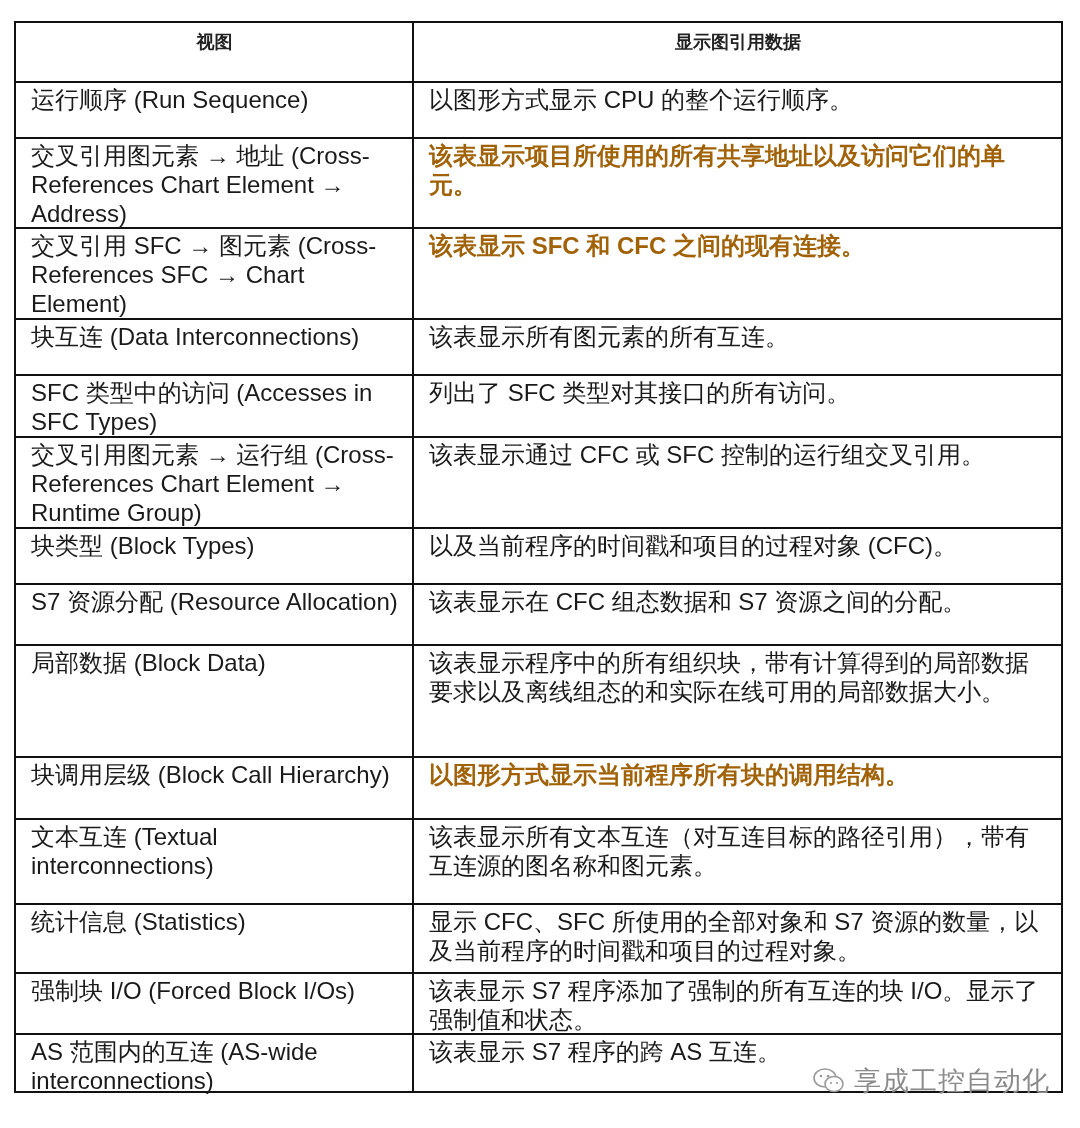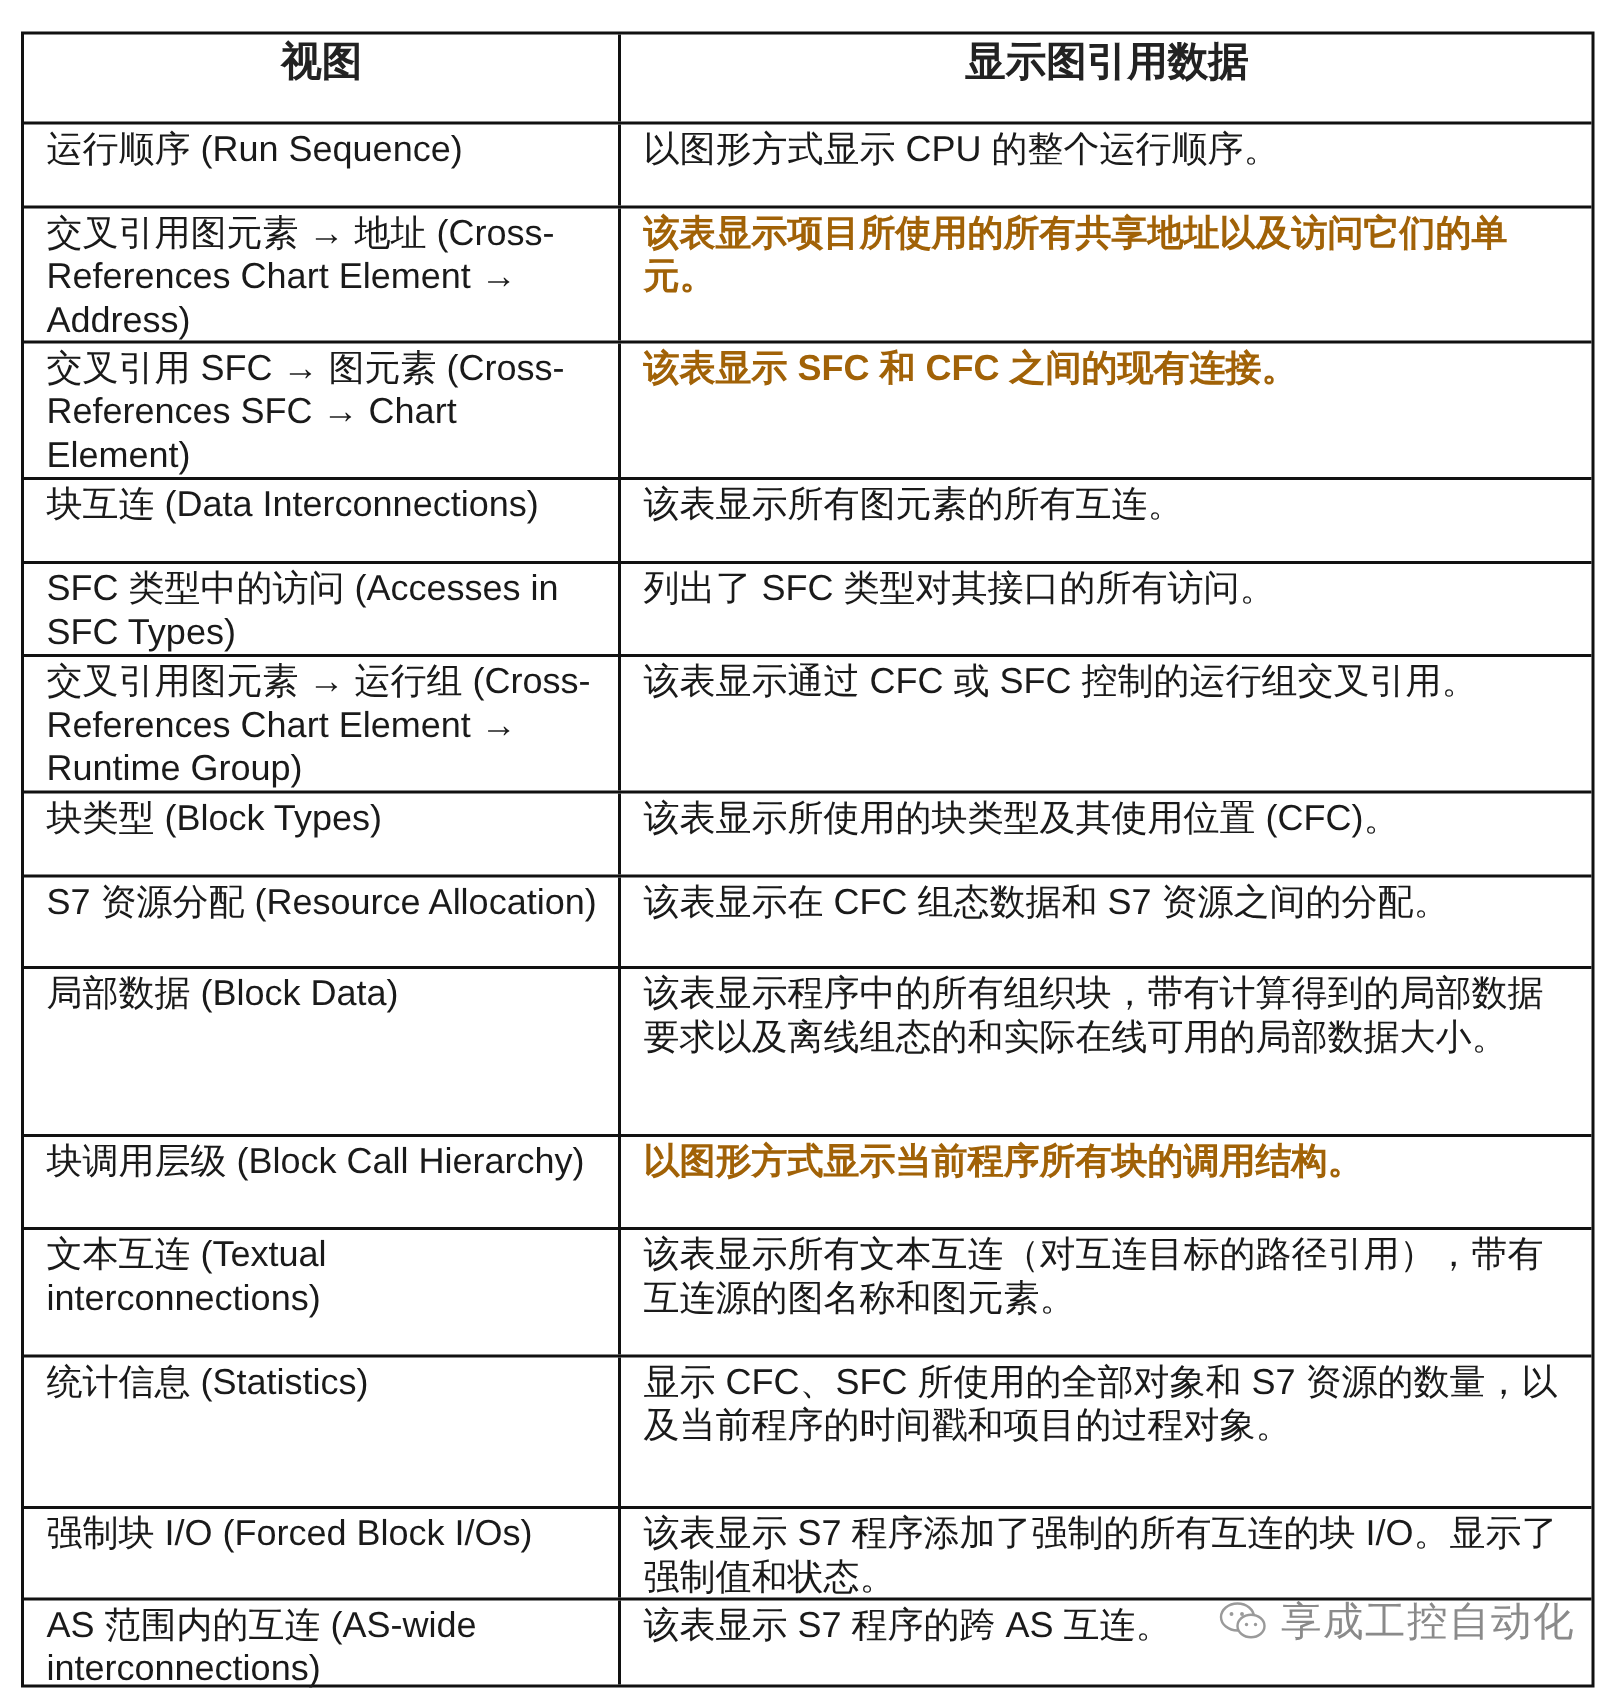--- a/index.html
+++ b/index.html
@@ -6,21 +6,21 @@
     body { width: 1080px; height: 1128px; position: relative; overflow: hidden;
            font-family: "Liberation Sans", "DejaVu Sans", sans-serif; color: #1a1a1a; }
     .table { position: absolute; left: 14px; top: 21px; width: 1049px;
              border: 2px solid #111; box-sizing: border-box; }
     .row { display: flex; border-top: 2px solid #111; box-sizing: border-box; }
     .row:first-child { border-top: none; }
     .cell { box-sizing: border-box; padding: 2px 14px 0 15px; font-size: 24px; line-height: 29px; }
     .c1 { width: 398px; border-right: 2px solid #111; }
     .c2 { flex: 1; padding-left: 15px; }
     .hdr .cell { text-align: center; font-family: "DejaVu Serif", "Liberation Serif", serif;
-                 font-weight: bold; font-size: 27px; padding-top: 4px; color: #222; }
+                 font-weight: bold; font-size: 18px; padding-top: 4px; color: #222; }
     .bold-desc { font-weight: 600; color: #a16207; }
     .watermark { position: absolute; left: 812px; top: 1063px; display: flex; align-items: center;
                  color: #8a8a8a; font-size: 27px; letter-spacing: 1px; }
     .watermark svg { margin-right: 8px; }
   </style>
 </head>
 <body>
 
 <div class="table">
   <div class="row hdr" style="height:58px">
@@ -46,39 +46,39 @@
   <div class="row" style="height:62px">
     <div class="cell c1">SFC 类型中的访问 (Accesses in SFC Types)</div>
     <div class="cell c2">列出了 SFC 类型对其接口的所有访问。</div>
   </div>
   <div class="row" style="height:91px">
     <div class="cell c1">交叉引用图元素 → 运行组 (Cross-References Chart Element → Runtime Group)</div>
     <div class="cell c2">该表显示通过 CFC 或 SFC 控制的运行组交叉引用。</div>
   </div>
   <div class="row" style="height:56px">
     <div class="cell c1">块类型 (Block Types)</div>
-    <div class="cell c2">该表显示所使用的块类型及其使用位置 (CFC)。</div>
+    <div class="cell c2">以及当前程序的时间戳和项目的过程对象 (CFC)。</div>
   </div>
   <div class="row" style="height:61px">
     <div class="cell c1">S7 资源分配 (Resource Allocation)</div>
     <div class="cell c2">该表显示在 CFC 组态数据和 S7 资源之间的分配。</div>
   </div>
   <div class="row" style="height:112px">
     <div class="cell c1">局部数据 (Block Data)</div>
     <div class="cell c2">该表显示程序中的所有组织块，带有计算得到的局部数据要求以及离线组态的和实际在线可用的局部数据大小。</div>
   </div>
   <div class="row" style="height:62px">
     <div class="cell c1">块调用层级 (Block Call Hierarchy)</div>
     <div class="cell c2 bold-desc">以图形方式显示当前程序所有块的调用结构。</div>
   </div>
   <div class="row" style="height:85px">
     <div class="cell c1">文本互连 (Textual interconnections)</div>
     <div class="cell c2">该表显示所有文本互连（对互连目标的路径引用），带有互连源的图名称和图元素。</div>
   </div>
-  <div class="row" style="height:101px">
+  <div class="row" style="height:69px">
     <div class="cell c1">统计信息 (Statistics)</div>
     <div class="cell c2">显示 CFC、SFC 所使用的全部对象和 S7 资源的数量，以及当前程序的时间戳和项目的过程对象。</div>
   </div>
   <div class="row" style="height:61px">
     <div class="cell c1">强制块 I/O (Forced Block I/Os)</div>
     <div class="cell c2">该表显示 S7 程序添加了强制的所有互连的块 I/O。显示了强制值和状态。</div>
   </div>
   <div class="row" style="height:58px">
     <div class="cell c1">AS 范围内的互连 (AS-wide interconnections)</div>
     <div class="cell c2">该表显示 S7 程序的跨 AS 互连。</div>

